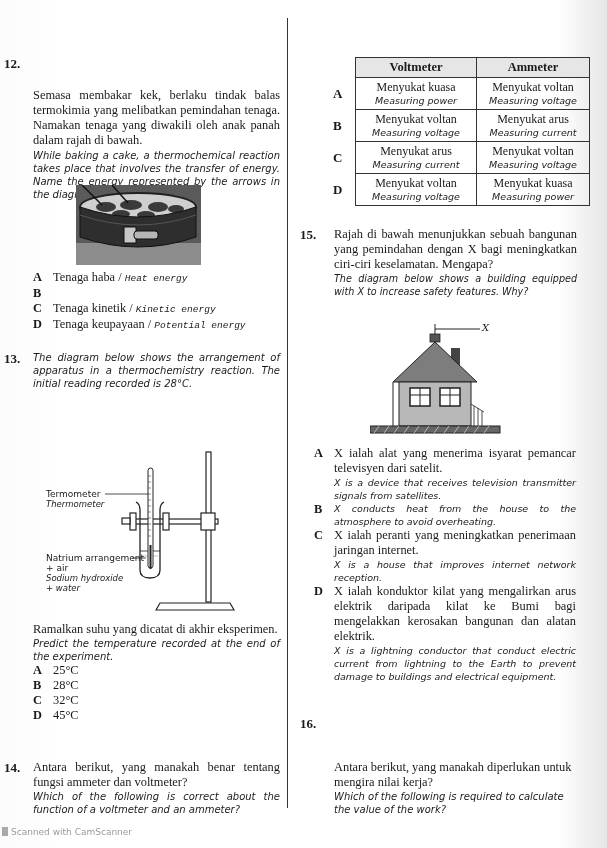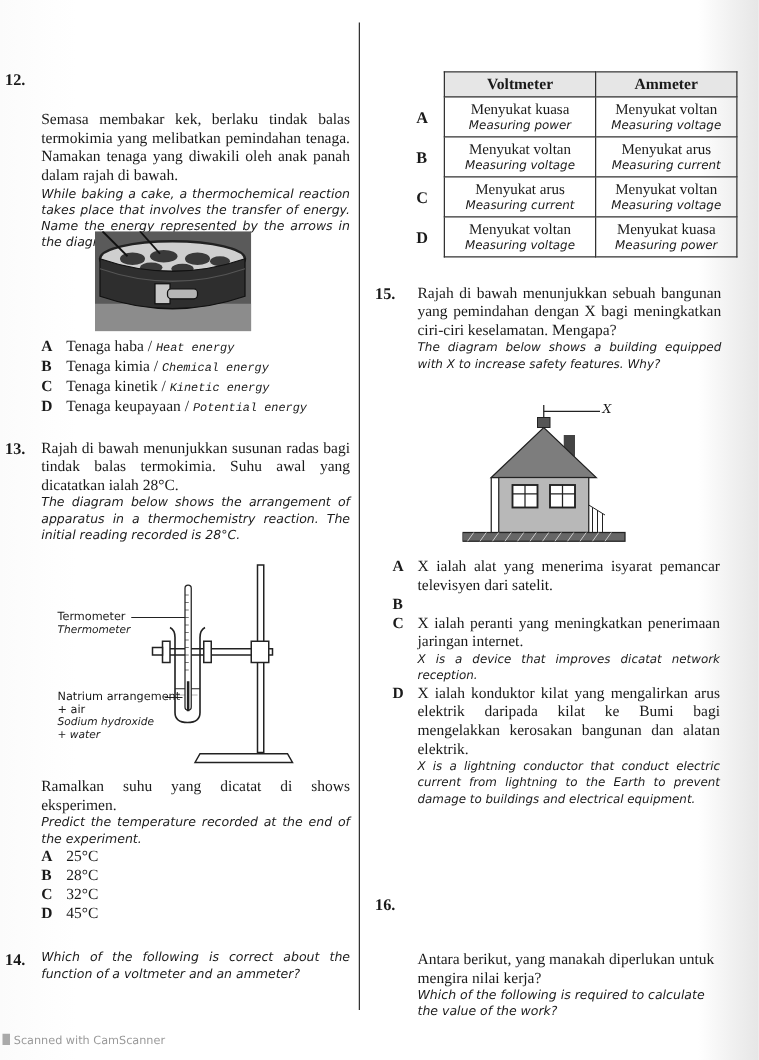--- a/index.html
+++ b/index.html
@@ -57,35 +57,33 @@
       <line x1="36" y1="0" x2="52" y2="18" stroke="#111" stroke-width="1.5"></line>
     </svg>
   </div>
   <div class="q" style="left:33px; top:270px; width:250px;">
     <div class="opt">
         <span class="l">A</span>
         <span><span>Tenaga haba /</span> <span class="en2">Heat energy</span></span>
       </div>
     <div class="opt">
         <span class="l">B</span>
-        <span><span>Tenaga kimia /</span> <span class="en2">Chemical energy</span></span>
       </div>
     <div class="opt">
         <span class="l">C</span>
         <span><span>Tenaga kinetik /</span> <span class="en2">Kinetic energy</span></span>
       </div>
     <div class="opt">
         <span class="l">D</span>
         <span><span>Tenaga keupayaan /</span> <span class="en2">Potential energy</span></span>
       </div>
   </div>
 
   <div class="qnum" style="left:4px; top:351px;">13.</div>
   <div class="q" style="left:33px; top:351px; width:247px;">
-    <div class="ms">Rajah di bawah menunjukkan susunan radas bagi tindak balas termokimia. Suhu awal yang dicatatkan ialah 28°C.</div>
     <div class="en">The diagram below shows the arrangement of apparatus in a thermochemistry reaction. The initial reading recorded is 28°C.</div>
   </div>
   <div class="fig" style="left:40px; top:450px; width:245px; height:165px;">
     <svg width="245" height="165" viewBox="0 0 245 165" style="position:absolute;left:0;top:0;">
 
       <rect x="166" y="2" width="5" height="150" fill="#fff" stroke="#222" stroke-width="1.2"></rect>
       <path d="M116 160 L120 153 L190 153 L194 160 Z" fill="#fff" stroke="#222" stroke-width="1.2"></path>
 
       <rect x="90" y="69" width="88" height="5" fill="#fff" stroke="#222" stroke-width="1.2"></rect>
       <rect x="161" y="63" width="14" height="17" fill="#fff" stroke="#222" stroke-width="1.2"></rect>
@@ -121,21 +119,21 @@
       <div><i>Thermometer</i></div>
     </div>
     <div class="lbl" style="position:absolute; left:6px; top:103px;">
       <div>Natrium arrangement</div>
       <div>+ air</div>
       <div><i>Sodium hydroxide</i></div>
       <div><i>+ water</i></div>
     </div>
   </div>
   <div class="q" style="left:33px; top:622px; width:247px;">
-    <div class="ms" style="text-align:justify;">Ramalkan suhu yang dicatat di shows eksperimen.</div>
+    <div class="ms" style="text-align:justify;">Ramalkan suhu yang dicatat di akhir eksperimen.</div>
     <div class="en">Predict the temperature recorded at the end of the experiment.</div>
     <div class="opt">
         <span class="l">A</span>
         <span>25°C</span>
       </div>
     <div class="opt">
         <span class="l">B</span>
         <span>28°C</span>
       </div>
     <div class="opt">
@@ -143,20 +141,21 @@
         <span>32°C</span>
       </div>
     <div class="opt">
         <span class="l">D</span>
         <span>45°C</span>
       </div>
   </div>
 
   <div class="qnum" style="left:4px; top:760px;">14.</div>
   <div class="q" style="left:33px; top:760px; width:247px;">
+    <div class="ms">Antara berikut, yang manakah benar tentang fungsi ammeter dan voltmeter?</div>
     <div class="en">Which of the following is correct about the function of a voltmeter and an ammeter?</div>
   </div>
 
   <table class="vt" style="left:333px;">
     <tbody>
         <tr>
       <th class="blank"></th>
       <th style="width:112px;">Voltmeter</th>
       <th style="width:104px;">Ammeter</th>
     </tr>
@@ -249,32 +248,34 @@
           <line x1="114" y1="113" x2="119" y2="106"></line>
       </g>
     </svg>
     <span style="position:absolute; left:112px; top:2px; font-family:'DejaVu Serif',serif; font-style:italic; font-size:10px;">X</span>
   </div>
   <div class="q" style="left:314px; top:446px; width:262px;">
     <div class="opt">
         <span class="l">A</span>
         <div>
           <div class="ms">X ialah alat yang menerima isyarat pemancar televisyen dari satelit.</div>
+          <div class="en" style="font-size:9.5px;">X is a device that receives television transmitter signals from satellites.</div>
         </div>
       </div>
     <div class="opt">
         <span class="l">B</span>
         <div>
+          <div class="en" style="font-size:9.5px;">X conducts heat from the house to the atmosphere to avoid overheating.</div>
         </div>
       </div>
     <div class="opt">
         <span class="l">C</span>
         <div>
           <div class="ms">X ialah peranti yang meningkatkan penerimaan jaringan internet.</div>
-          <div class="en" style="font-size:9.5px;">X is a device that improves dicatat network reception.</div>
+          <div class="en" style="font-size:9.5px;">X is a house that improves internet network reception.</div>
         </div>
       </div>
     <div class="opt">
         <span class="l">D</span>
         <div>
           <div class="ms">X ialah konduktor kilat yang mengalirkan arus elektrik daripada kilat ke Bumi bagi mengelakkan kerosakan bangunan dan alatan elektrik.</div>
           <div class="en" style="font-size:9.5px;">X is a lightning conductor that conduct electric current from lightning to the Earth to prevent damage to buildings and electrical equipment.</div>
         </div>
       </div>
   </div>

